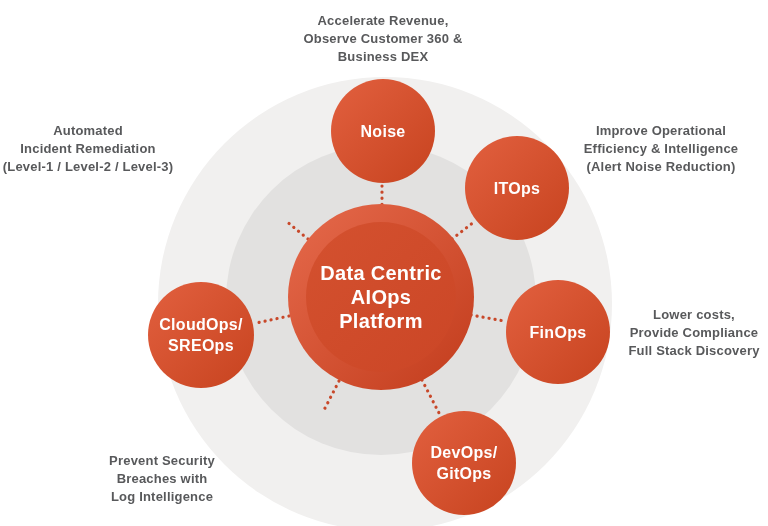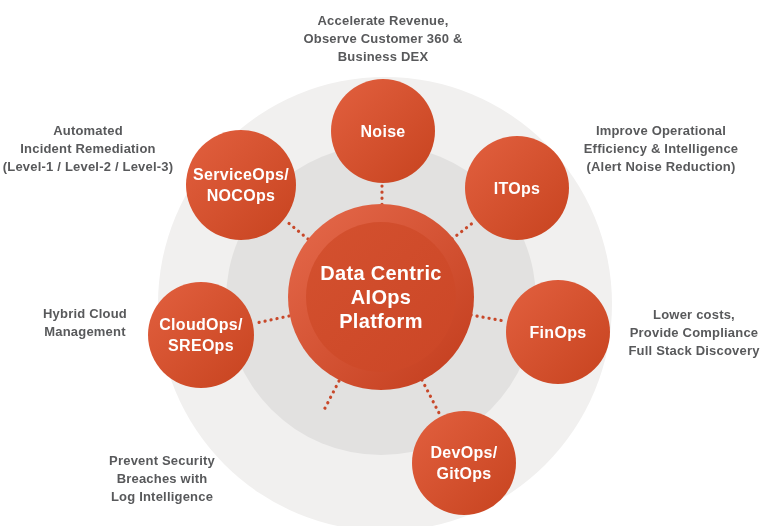--- a/index.html
+++ b/index.html
@@ -132,36 +132,30 @@
     <span class="node-label">FinOps</span>
   </div>
   <div class="node node-devops">
     <span class="node-label">DevOps/
 GitOps</span>
   </div>
   <div class="node node-cloudops">
     <span class="node-label">CloudOps/
 SREOps</span>
   </div>
-  <div class="node node-serviceops">
-    <span class="node-label">ServiceOps/
-NOCOps</span>
-  </div>
 
   <div class="note note-top">Accelerate Revenue,
 Observe Customer 360 &amp;
 Business DEX</div>
   <div class="note note-left-top">Automated
 Incident Remediation
 (Level-1 / Level-2 / Level-3)</div>
   <div class="note note-right-top">Improve Operational
 Efficiency &amp; Intelligence
 (Alert Noise Reduction)</div>
-  <div class="note note-left-mid">Hybrid Cloud
-Management</div>
   <div class="note note-right-mid">Lower costs,
 Provide Compliance
 Full Stack Discovery</div>
   <div class="note note-bottom-left">Prevent Security
 Breaches with
 Log Intelligence</div>
 
 </div>
 
 </body></html>

